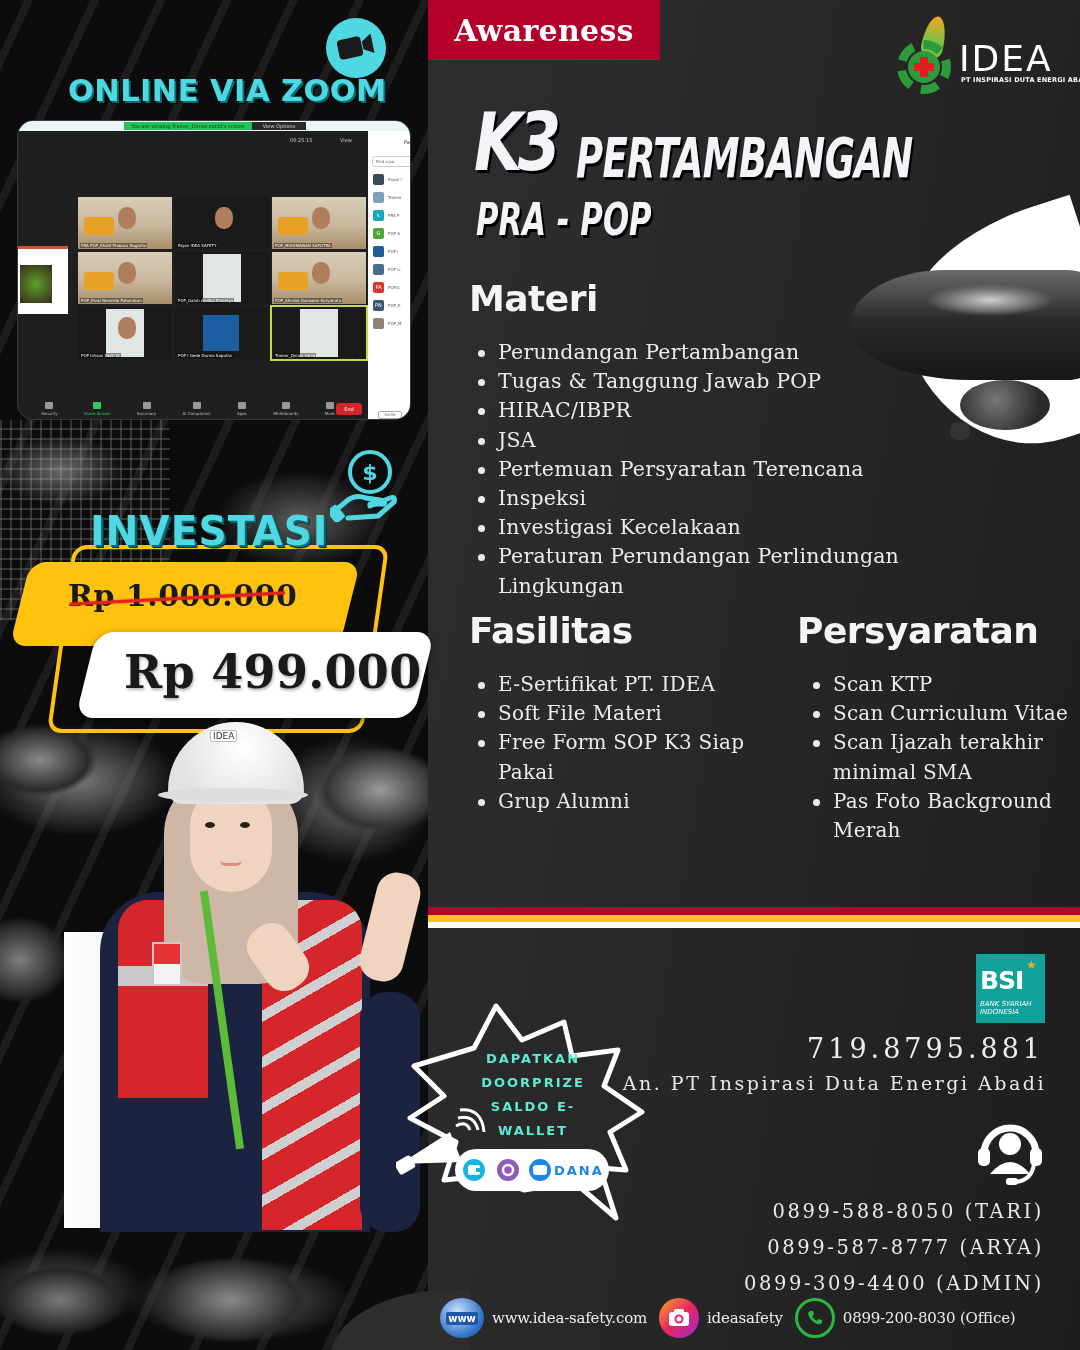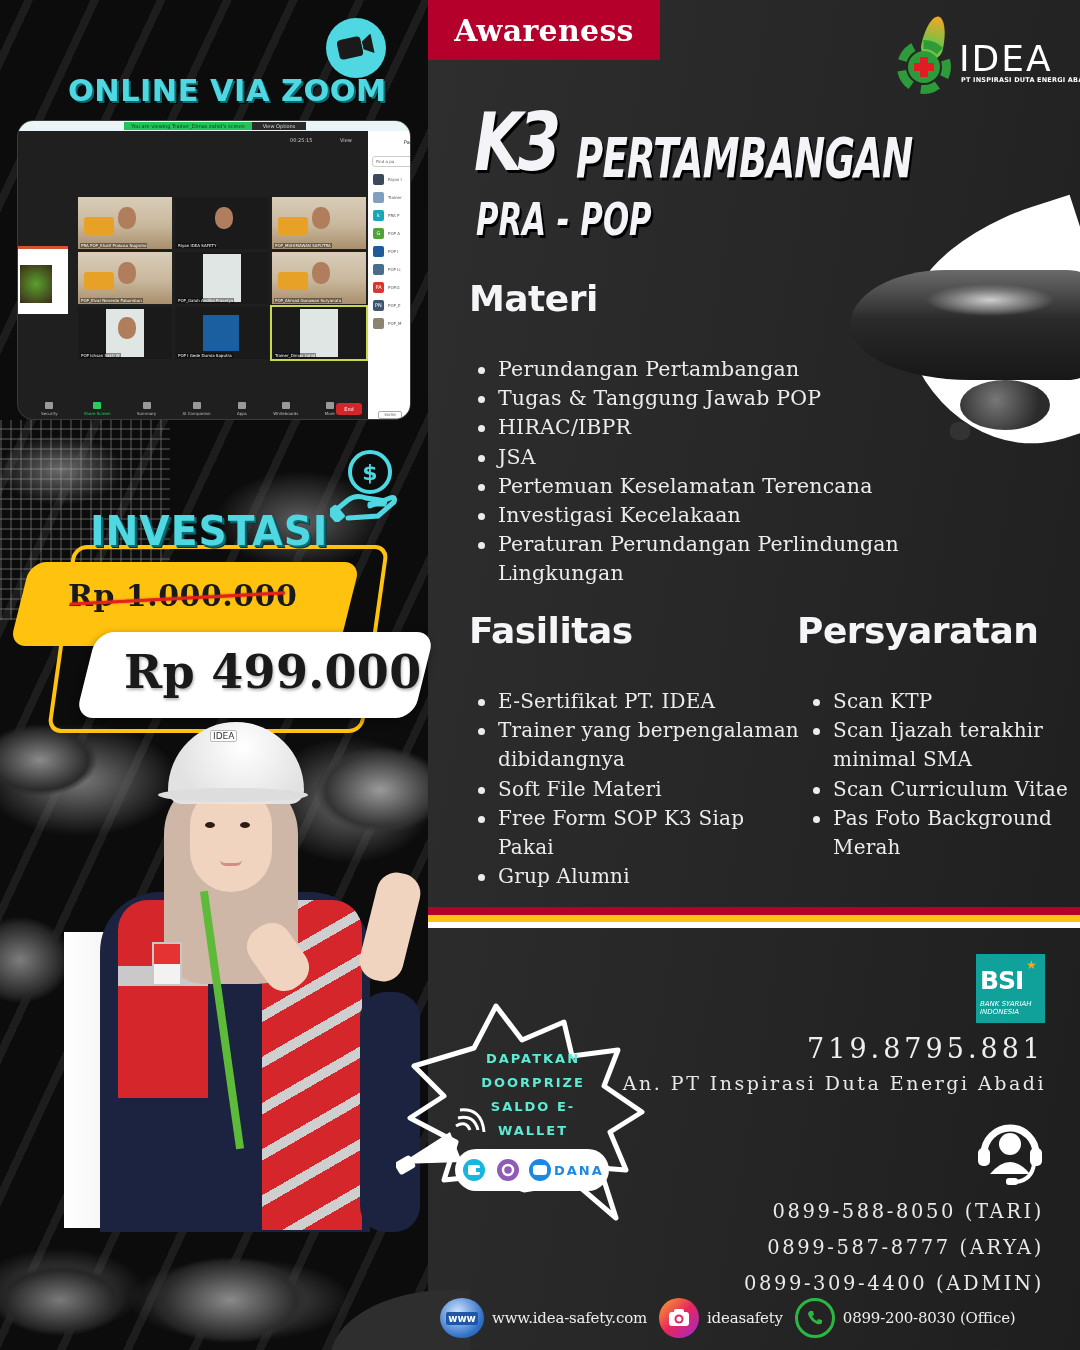--- a/index.html
+++ b/index.html
@@ -124,21 +124,21 @@
   .coal-pebble {
     position: absolute; left: 110px; top: 212px; width: 20px; height: 18px; border-radius: 40%;
     background: #333;
   }
 
   
   .section-heading {
     position: absolute; font-family: "DejaVu Sans", sans-serif; font-weight: bold;
     font-size: 36px; color: #f5f5f8; letter-spacing: -0.5px;
   }
-  .bullet-list { position: absolute; list-style: none; margin-top: 17px; }
+  .bullet-list { position: absolute; list-style: none; }
   .bullet-list li {
     position: relative; padding-left: 28px; font-family: "DejaVu Serif", serif;
     font-size: 20.5px; line-height: 29.3px; color: #ececec; letter-spacing: 0.2px;
   }
   .bullet-list li::before {
     content: ""; position: absolute; left: 8px; top: 12px; width: 7px; height: 7px;
     border-radius: 50%; background: #ececec;
   }
   .list-materi li { font-size: 20.5px; line-height: 29.2px; }
   .list-fasilitas li, .list-persyaratan li { font-size: 20px; line-height: 29.2px; }
@@ -449,39 +449,39 @@
   <div class="coal-small"></div>
   <div class="coal-pebble"></div>
 </div>
 
 <div class="section-heading" style="left:469px; top:278px;">Materi</div>
 <ul class="bullet-list list-materi" style="left:470px; top:338px; width:430px;">
   <li>Perundangan Pertambangan</li>
   <li>Tugas &amp; Tanggung Jawab POP</li>
   <li>HIRAC/IBPR</li>
   <li>JSA</li>
-  <li>Pertemuan Keselamatan Terencana</li>
+  <li>Pertemuan Persyaratan Terencana</li>
+  <li>Inspeksi</li>
   <li>Investigasi Kecelakaan</li>
   <li>Peraturan Perundangan Perlindungan Lingkungan</li>
 </ul>
 
 <div class="section-heading" style="left:469px; top:610px;">Fasilitas</div>
 <ul class="bullet-list list-fasilitas" style="left:470px; top:670px; width:330px;">
   <li>E-Sertifikat PT. IDEA</li>
-  <li>Trainer yang berpengalaman dibidangnya</li>
   <li>Soft File Materi</li>
   <li>Free Form SOP K3 Siap Pakai</li>
   <li>Grup Alumni</li>
 </ul>
 
 <div class="section-heading" style="left:797px; top:610px;">Persyaratan</div>
 <ul class="bullet-list list-persyaratan" style="left:805px; top:670px; width:265px;">
   <li>Scan KTP</li>
+  <li>Scan Curriculum Vitae</li>
   <li>Scan Ijazah terakhir minimal SMA</li>
-  <li>Scan Curriculum Vitae</li>
   <li>Pas Foto Background Merah</li>
 </ul>
 
 <div class="stripe stripe-red"></div>
 <div class="stripe stripe-yellow"></div>
 <div class="stripe stripe-white"></div>
 
 <div class="bsi-logo">
   <div class="bsi-mark">BSI</div>
   <span class="bsi-star">★</span>

